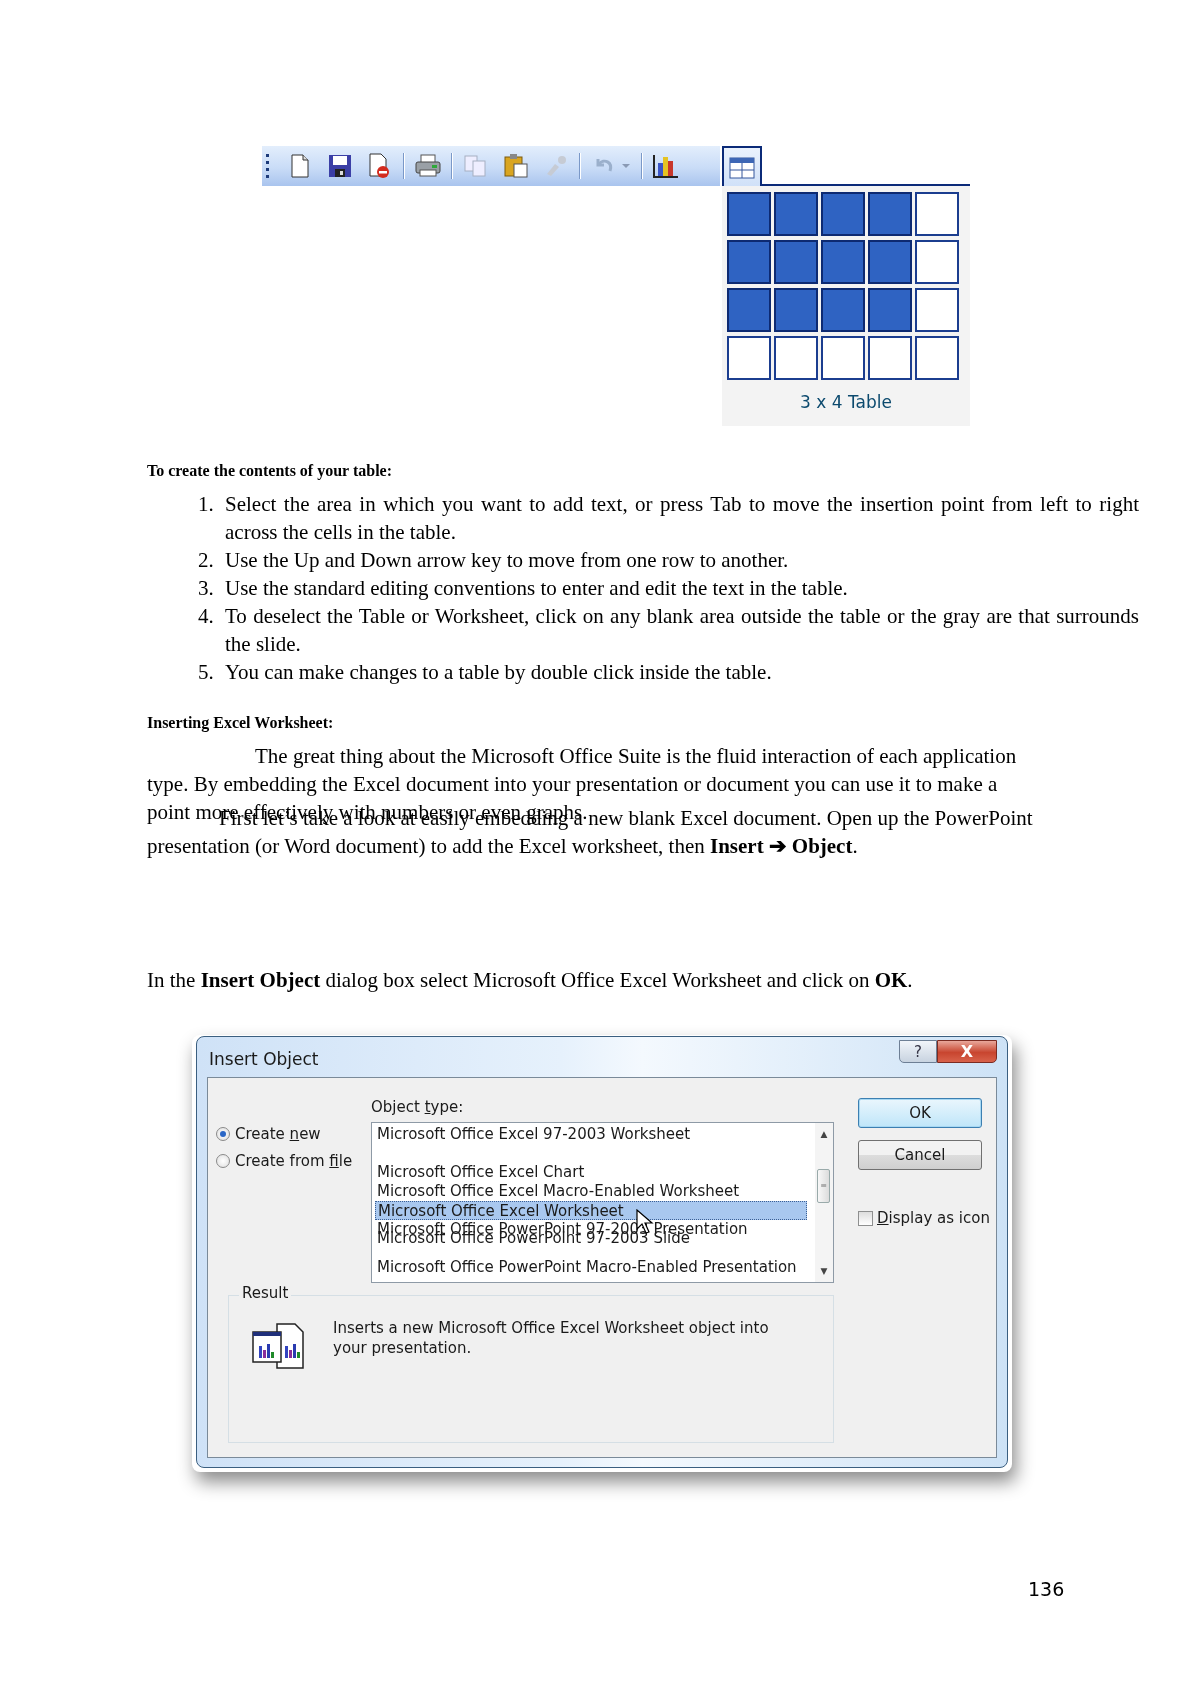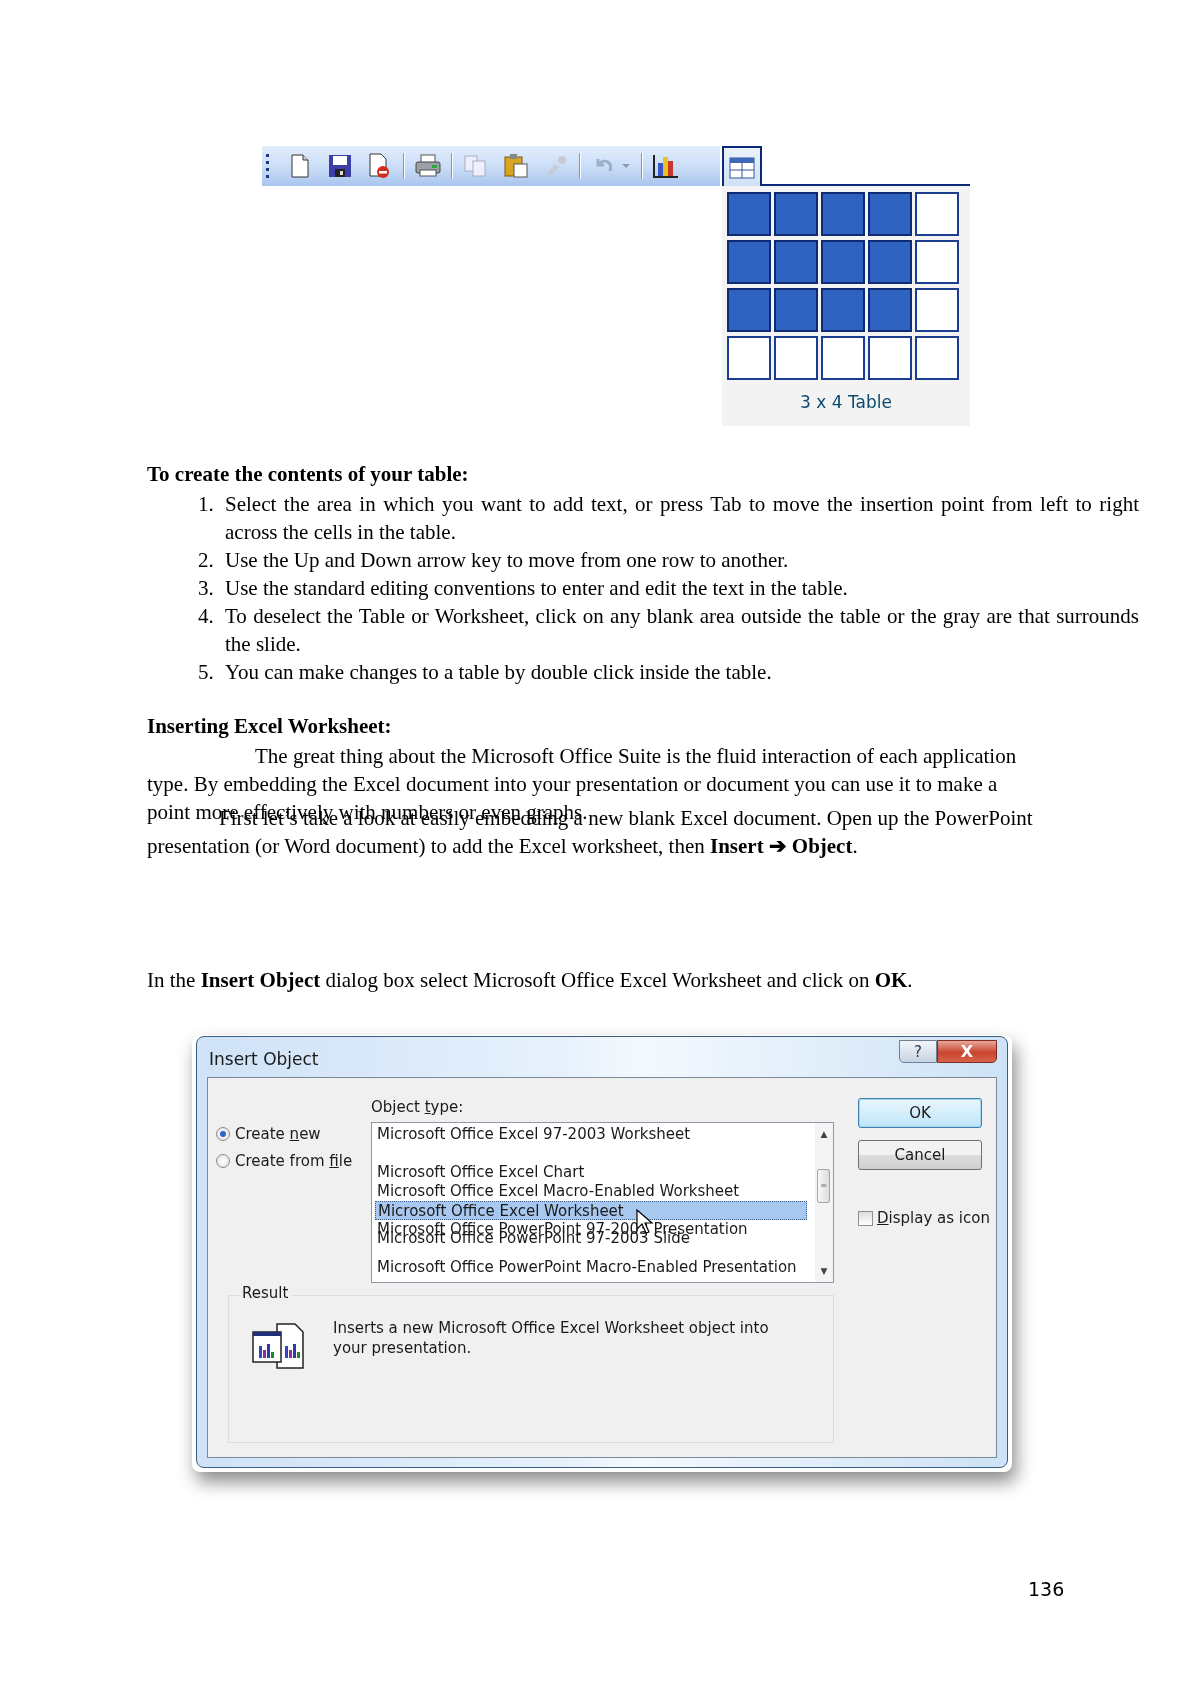--- a/index.html
+++ b/index.html
@@ -19,21 +19,21 @@
   
   .grid-picker { position: absolute; left: 722px; top: 186px; width: 248px; height: 240px; background: #f3f3f3; }
   .grid { position: absolute; left: 5px; top: 6px; display: grid; grid-template-columns: repeat(5, 44px); grid-template-rows: repeat(4, 44px); column-gap: 3px; row-gap: 4px; }
   .cell { box-sizing: border-box; border: 2px solid #1b3d8f; background: #fff; }
   .cell.on { background: #2f63c2; border-color: #0d2a72; }
   .grid-label { position: absolute; left: 0; width: 100%; top: 206px; text-align: center; font-family: "DejaVu Sans", sans-serif; font-size: 17px; color: #0c4a6e; }
 
   
   .txt { position: absolute; left: 147px; width: 920px; font-size: 21px; line-height: 28px; }
   .bold { font-weight: bold; }
-  .h { position: absolute; left: 147px; font-size: 21px; font-weight: bold; }
+  .h { position: absolute; left: 147px; font-size: 16px; font-weight: bold; }
   ol.steps { position: absolute; left: 147px; top: 490px; width: 920px; margin: 0; padding: 0 0 0 72px; font-size: 21px; line-height: 28px; }
   ol.steps li { padding-left: 6px; }
   ol.steps li.just { text-align: justify; }
 
   
   .dialog-shadow { position: absolute; left: 192px; top: 1035px; width: 820px; height: 437px; border-radius: 8px; box-shadow: 4px 10px 18px rgba(0,0,0,0.45); }
   .dialog { position: absolute; left: 196px; top: 1036px; width: 812px; height: 432px; border-radius: 8px; box-sizing: border-box;
     background: linear-gradient(90deg, #cfe2f7 0%, #e6f1fc 45%, #f4f9fe 55%, #cde2f6 100%); border: 1px solid #3b5f80; }
   .dlg-title { position: absolute; left: 12px; top: 12px; font-family: "DejaVu Sans", sans-serif; font-size: 17px; color: #1a1a1a; }
   .dlg-help { position: absolute; left: 702px; top: 3px; width: 38px; height: 23px; border: 1px solid #6d7f95; border-radius: 0 0 0 5px; background: linear-gradient(#f1f5fa, #c8d3e0); font-family: "DejaVu Sans", sans-serif; font-size: 15px; color: #334; text-align: center; line-height: 22px; box-sizing: border-box; }

